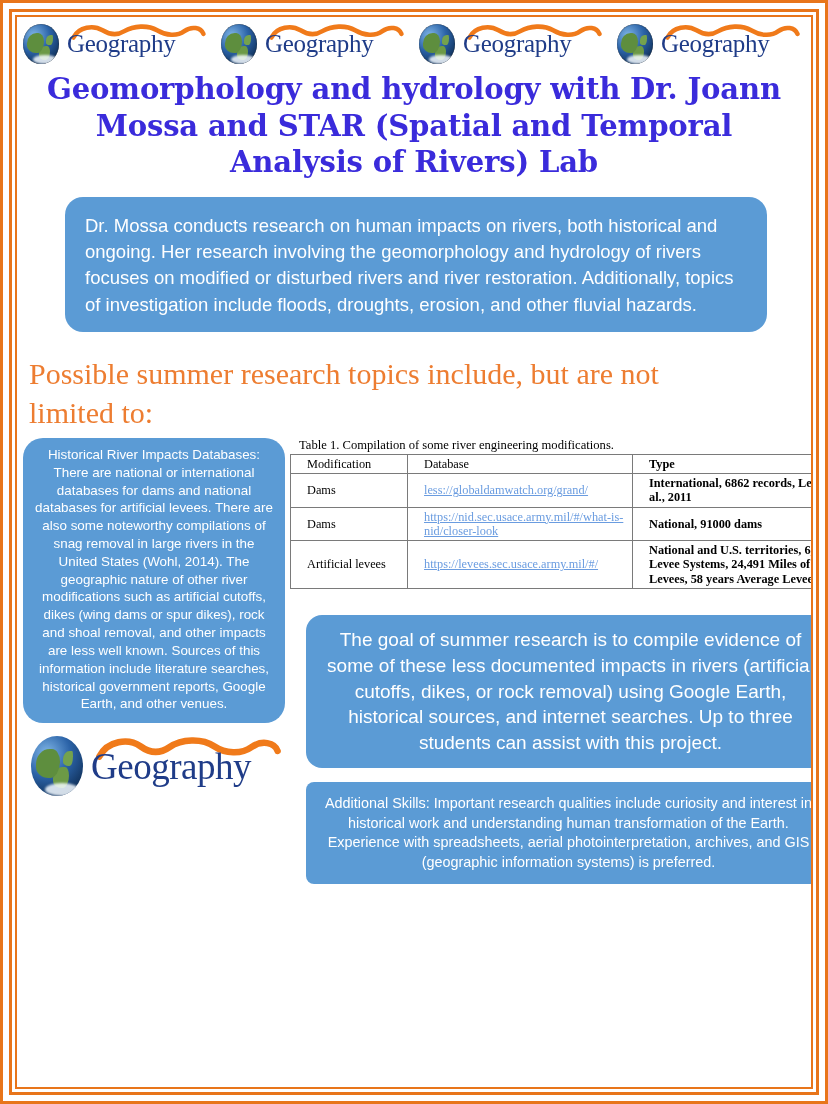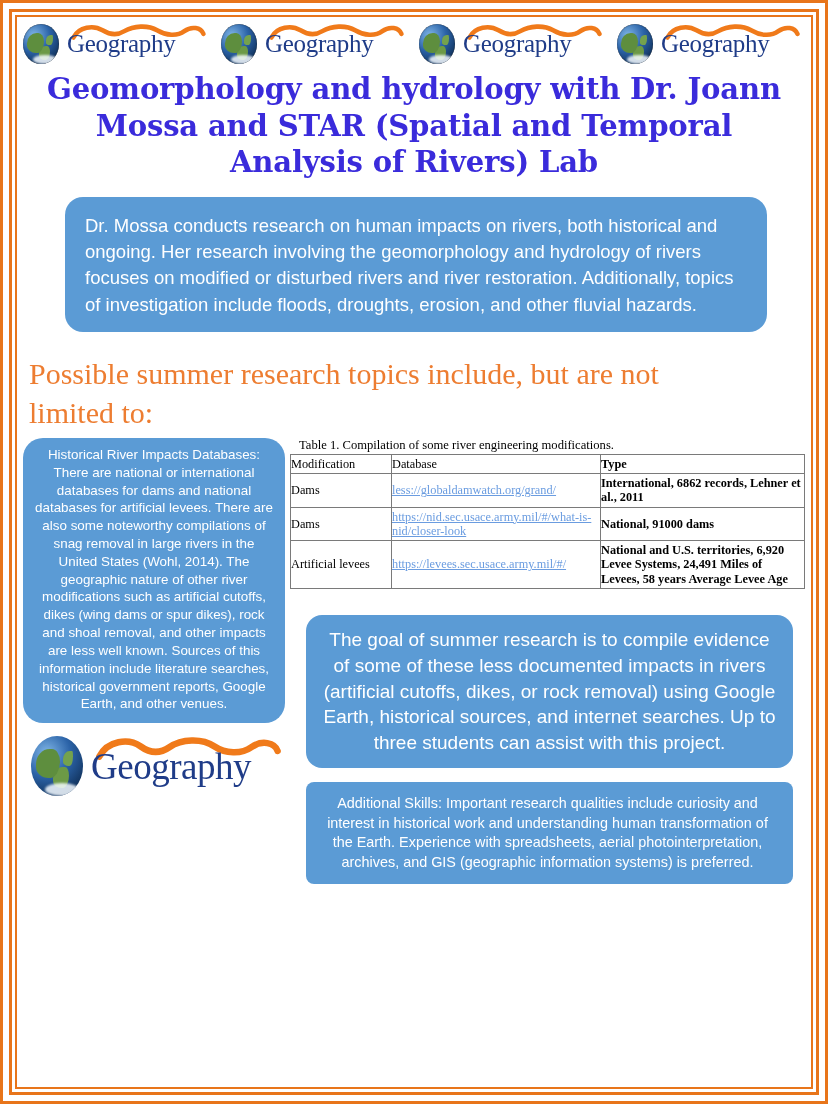--- a/index.html
+++ b/index.html
@@ -236,21 +236,21 @@
     border-collapse: collapse;
     width: 502px;
     table-layout: fixed;
     font-family: "Liberation Serif", "DejaVu Serif", serif;
     font-size: 12.3px;
     color: #000;
     background: #fff;
   }
   table.river-table td {
     border: 1px solid #7a7a7a;
-    padding: 2px 3px 2px 0;
+    padding: 2px 3px 2px 16px;
     vertical-align: middle;
     line-height: 1.16;
     word-break: break-word;
   }
   table.river-table td.c0 { width: 97px; }
   table.river-table td.c1 { width: 205px; }
   table.river-table td.c2 { width: 200px; font-weight: bold; }
   table.river-table a {
     color: #6A9CE0;
     text-decoration: underline;

